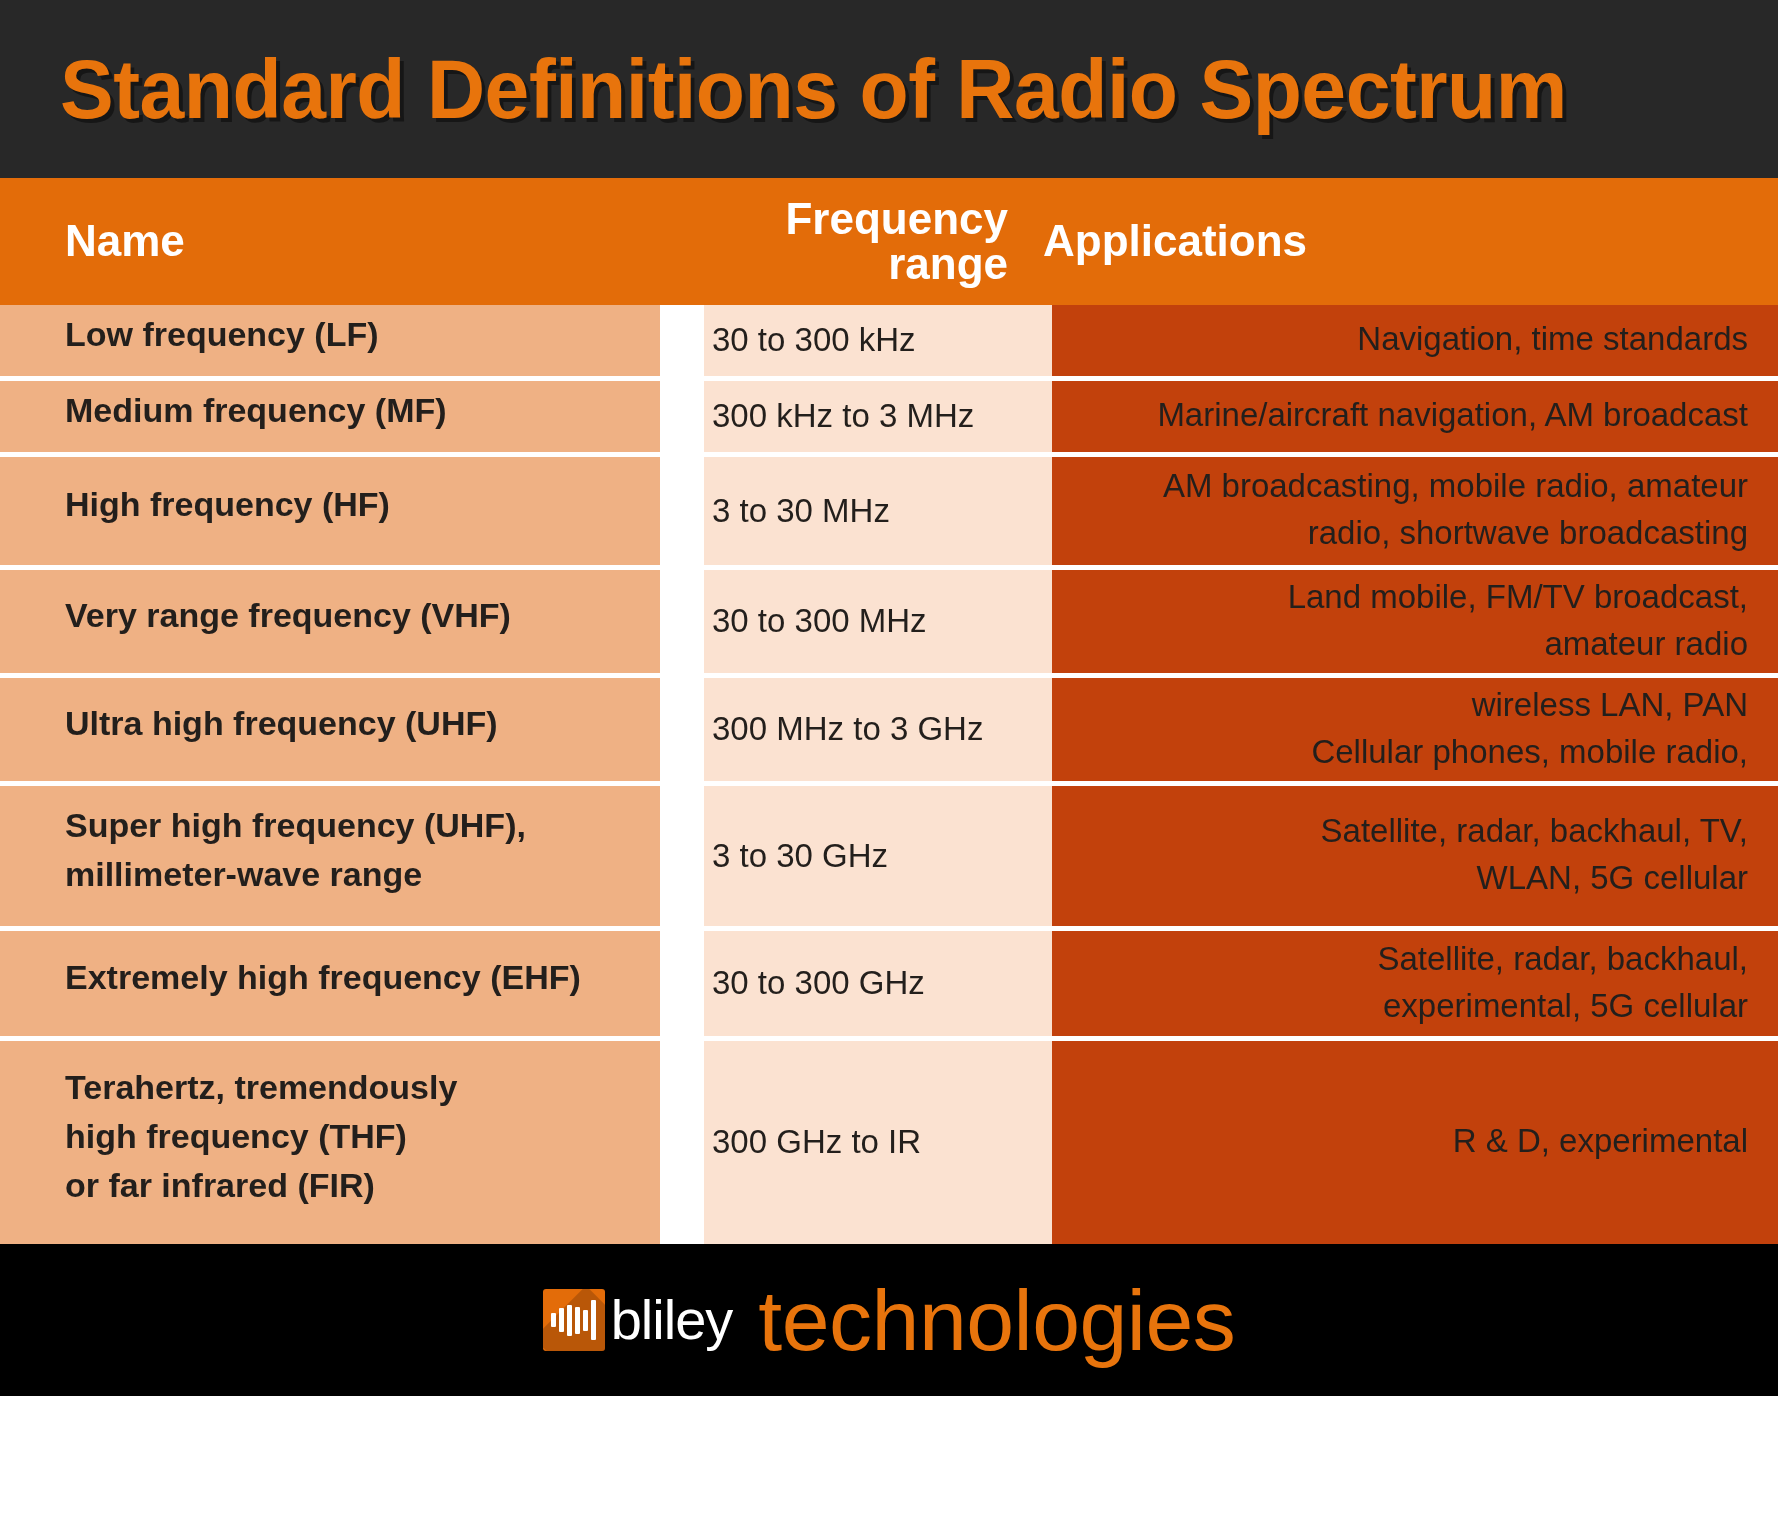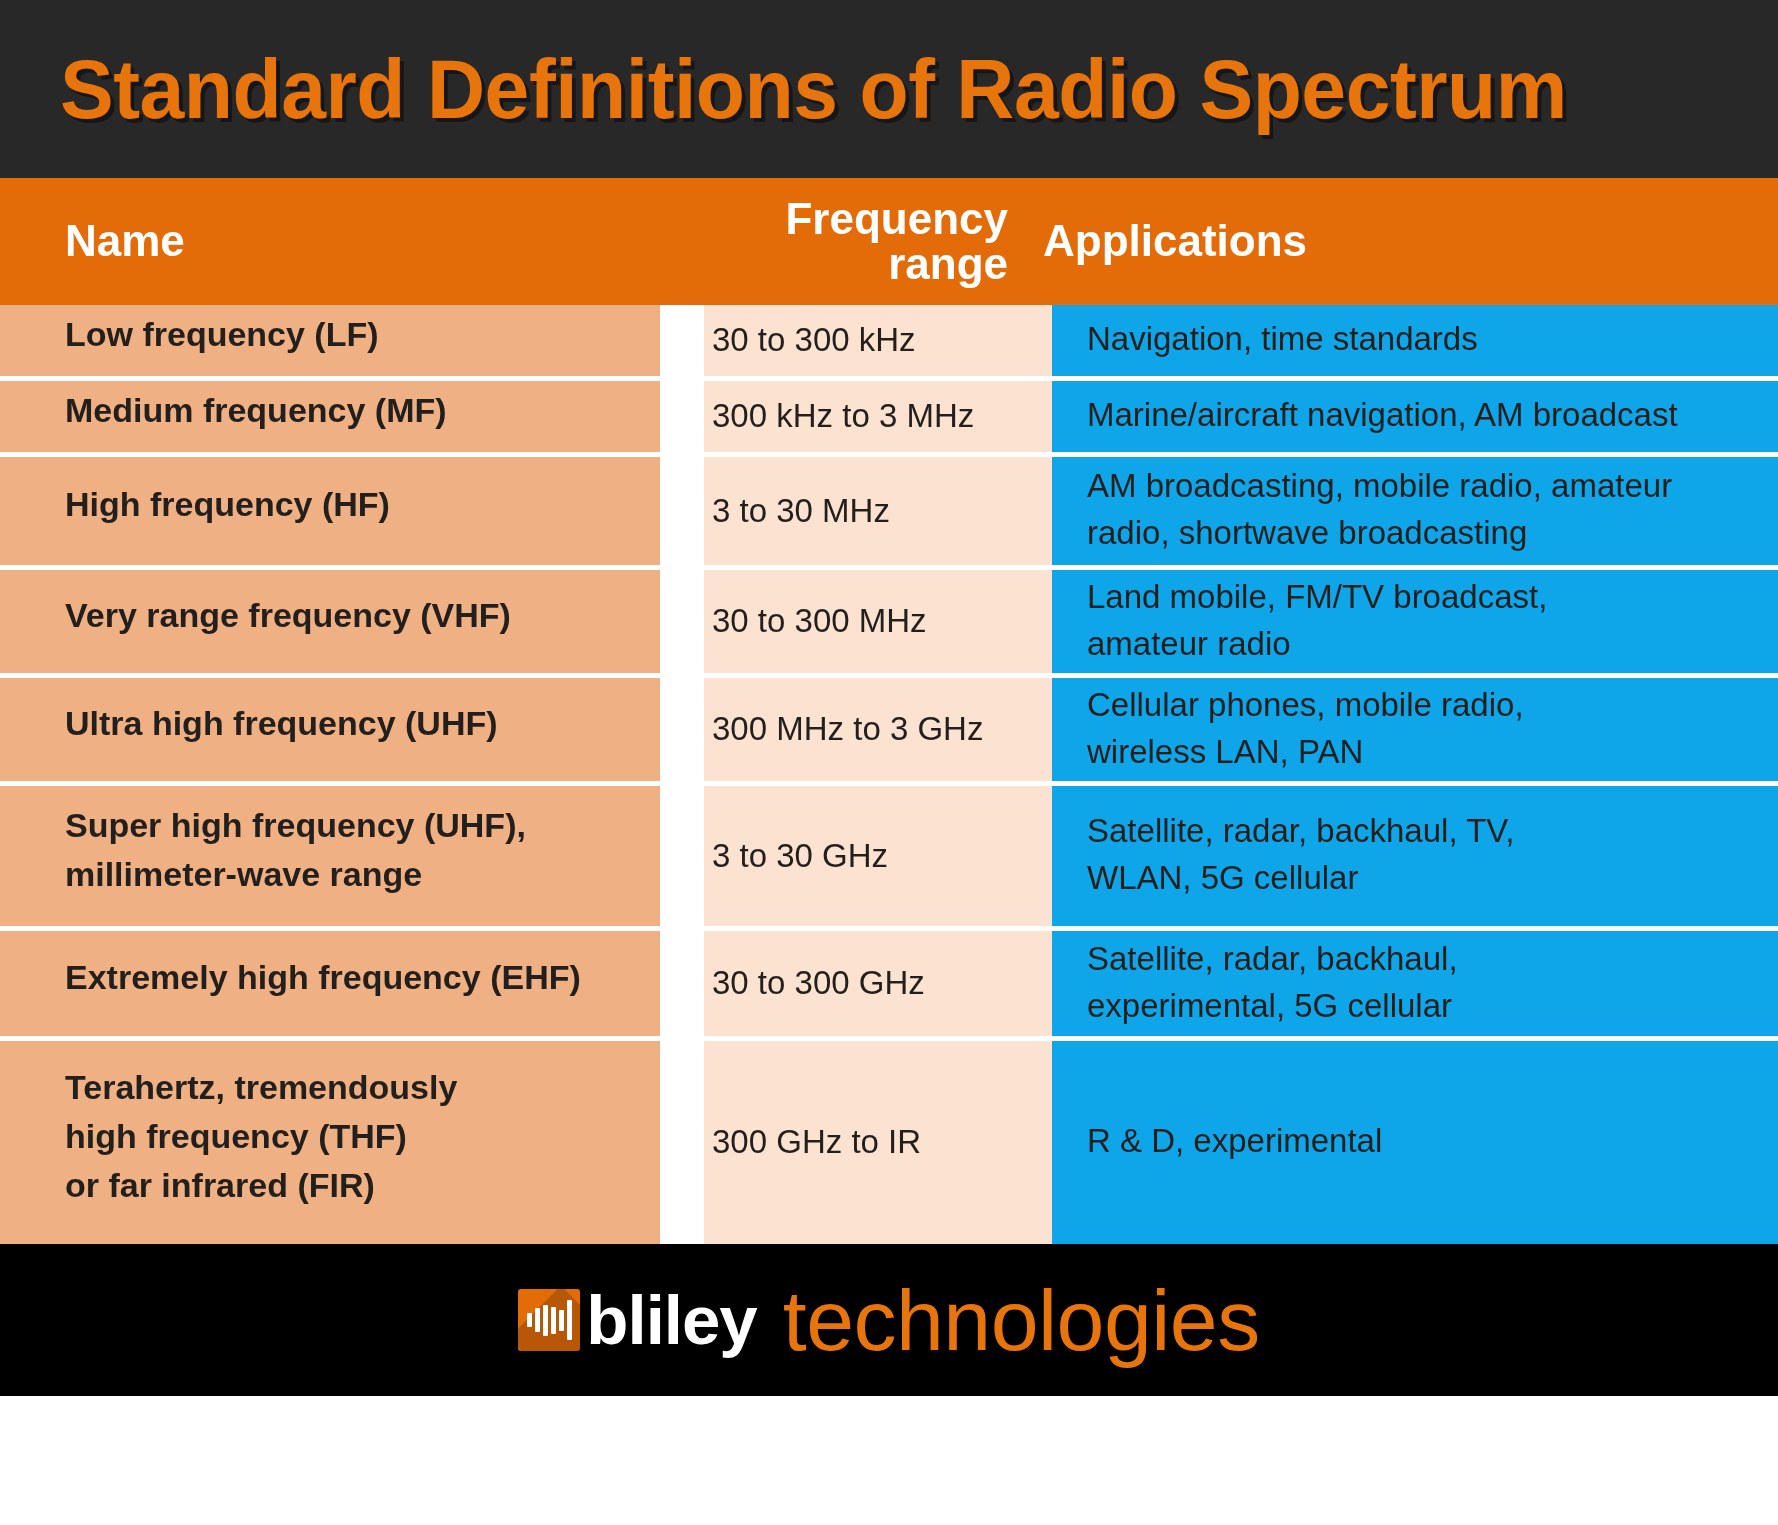--- a/index.html
+++ b/index.html
@@ -105,27 +105,28 @@
     background: #FBE2D1;
     color: #231f1c;
     font-family: "Liberation Sans", sans-serif;
     font-weight: 400;
     font-size: 33px;
     line-height: 1.3;
     padding: 10px 10px 10px 8px;
     margin-left: 44px;
   }
   .body-row .col-app {
-    background: #0ea5e9;
+    background: #c2410c;
     color: #231f1c;
     font-family: "Liberation Sans", sans-serif;
     font-weight: 400;
     font-size: 33px;
     line-height: 1.42;
     padding: 10px 30px 12px 35px;
+    text-align: right;
   }
 
   .cell-lines { display: block; width: 100%; }
   .cell-lines .line { display: block; }
 
   
   .footer {
     background: #000000;
     height: 152px;
     flex: 0 0 152px;
@@ -174,22 +175,22 @@
   }
   .logo-bars i:nth-child(1) { height: 14px; }
   .logo-bars i:nth-child(2) { height: 24px; }
   .logo-bars i:nth-child(3) { height: 31px; }
   .logo-bars i:nth-child(4) { height: 27px; }
   .logo-bars i:nth-child(5) { height: 21px; }
   .logo-bars i:nth-child(6) { height: 40px; }
 
   .logo-word {
     font-family: "Liberation Sans", sans-serif;
-    font-size: 69px;
-    font-weight: 700;
+    font-size: 56px;
+    font-weight: 400;
     line-height: 1;
     color: #ffffff;
     letter-spacing: -1px;
   }
   .logo-word2 {
     font-family: "Liberation Sans", sans-serif;
     font-size: 86px;
     font-weight: 400;
     line-height: 1;
     color: #E8740C;
@@ -279,22 +280,22 @@
 
     <div class="row body-row" style="height:108px;flex:0 0 108px;">
       <div class="cell col-name">
         <span class="cell-lines">
             <span class="line">Ultra high frequency (UHF)</span>
           </span>
       </div>
       <div class="cell col-freq">300 MHz to 3 GHz</div>
       <div class="cell col-app">
         <span class="cell-lines">
+          <span class="line">wireless LAN, PAN</span>
           <span class="line">Cellular phones, mobile radio,</span>
-          <span class="line">wireless LAN, PAN</span>
         </span>
       </div>
     </div>
 
     <div class="row body-row" style="height:145px;flex:0 0 145px;">
       <div class="cell col-name">
         <span class="cell-lines">
           <span class="line">Super high frequency (UHF),</span>
           <span class="line">millimeter-wave range</span>
         </span>

